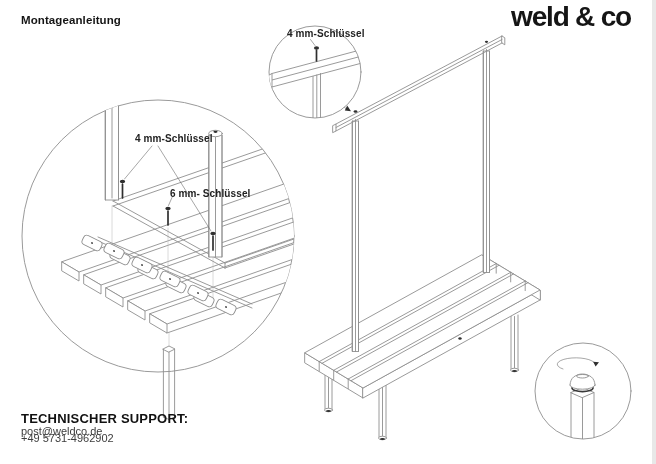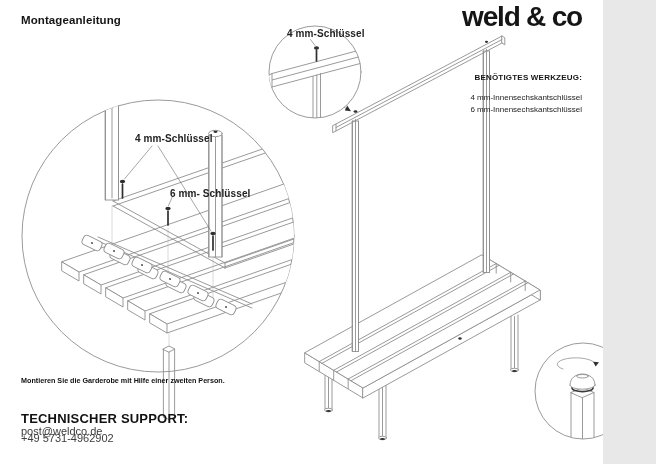--- a/index.html
+++ b/index.html
@@ -1,17 +1,17 @@
 <!DOCTYPE html>
 <html><head>
 <meta charset="utf-8">
 <style>
   html,body{margin:0;padding:0;background:#e8e8e8;}
   .sheet{
-    position:relative;width:603px;height:464px;background:#ffffff;
+    position:relative;width:652px;height:464px;background:#ffffff;
     font-family:"Liberation Sans", sans-serif;overflow:hidden;
   }
   #art{position:absolute;left:0;top:0;z-index:0;}
   
   #art line,#art path,#art polygon,#art rect,#art ellipse,#art circle{
     fill:none;stroke:#8f8f8f;stroke-width:0.9;stroke-linecap:round;stroke-linejoin:round;
   }
   #art .wf{fill:#ffffff;}
   #art .dk{fill:#2f2f2f;stroke:none;}
   #art .thin{stroke:#bcbcbc;stroke-width:0.55;}
@@ -289,32 +289,26 @@
       </g>
     </g>
   </svg>
 
   <div class="txt doc-title">
     <div>Montageanleitung</div>
   </div>
 
   <div class="txt logo">weld &amp; co</div>
 
-  <div class="txt tools">
-    <div class="hd">BENÖTIGTES WERKZEUG:</div>
-    <div class="it">4 mm-Innensechskantschlüssel</div>
-    <div class="it">6 mm-Innensechskantschlüssel</div>
-  </div>
 
   <div class="lbl" style="left:287px;top:28px;">4 mm-Schlüssel</div>
   <div class="lbl" style="left:135px;top:133px;">4 mm-Schlüssel</div>
   <div class="lbl" style="left:130px;top:188px;padding-left:40px;">6 mm- Schlüssel</div>
 
   <div class="txt tip">
-    <div>Montieren Sie die Garderobe mit Hilfe einer zweiten Person.</div>
   </div>
 
   <div class="txt support">
     <div class="hd">TECHNISCHER SUPPORT:</div>
     <div class="ln2">post@weldco.de</div>
     <div class="ln2">+49 5731-4962902</div>
   </div>
 
 </div>
 

